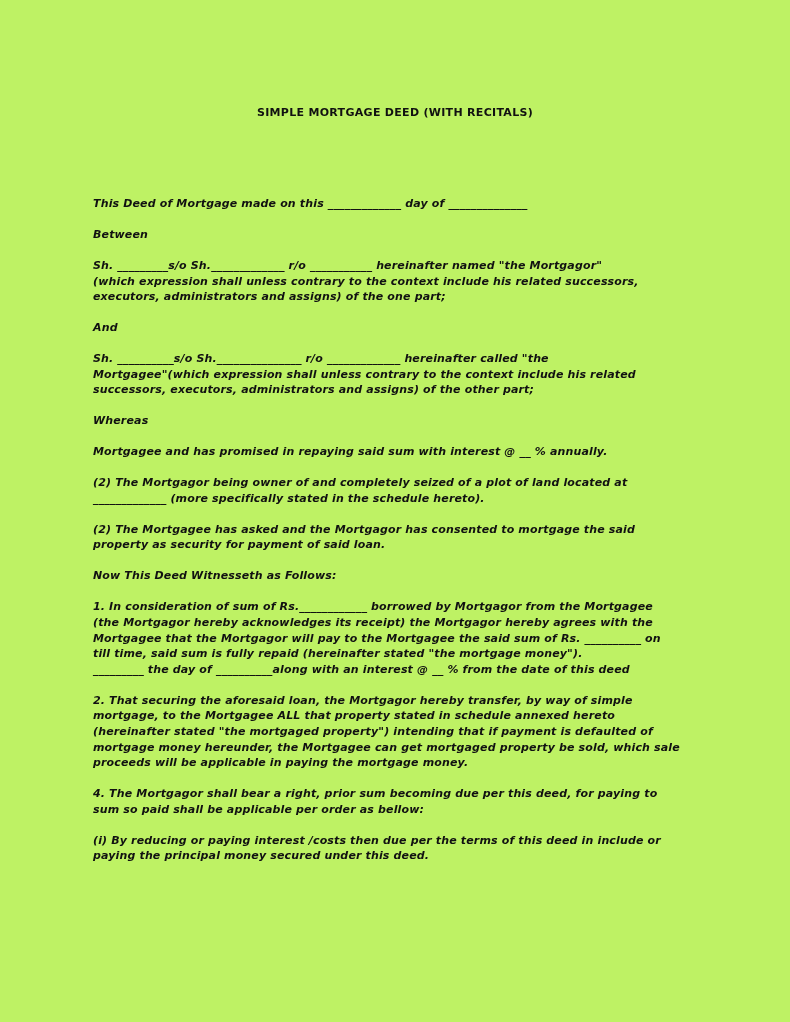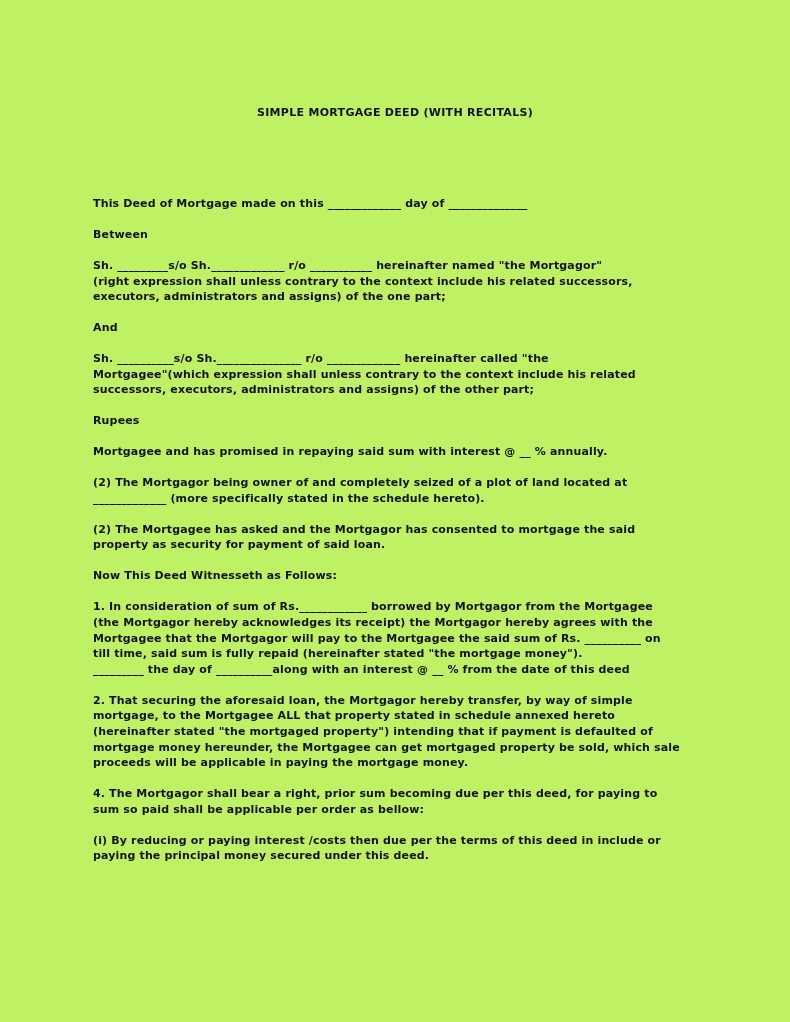--- a/index.html
+++ b/index.html
@@ -36,20 +36,21 @@
   }
   .body {
     position: absolute;
     left: 93px;
     top: 196px;
     width: 620px;
     font-size: 11px;
     font-weight: bold;
     line-height: 15.6px;
     letter-spacing: 0.15px;
+    font-style: italic;
   }
   .para {
     margin: 0 0 15.4px 0;
     white-space: normal;
   }
   .para .line {
     display: block;
     white-space: nowrap;
   }
 </style>
@@ -61,33 +62,33 @@
 
   <div class="body">
     <p class="para">
       <span class="line">This Deed of Mortgage made on this _____________ day of ______________</span>
     </p>
     <p class="para">
       <span class="line">Between</span>
     </p>
     <p class="para">
       <span class="line">Sh. _________s/o Sh._____________ r/o ___________ hereinafter named "the Mortgagor"</span>
-      <span class="line">(right expression shall unless contrary to the context include his related successors,</span>
+      <span class="line">(which expression shall unless contrary to the context include his related successors,</span>
       <span class="line">executors, administrators and assigns) of the one part;</span>
     </p>
     <p class="para">
       <span class="line">And</span>
     </p>
     <p class="para">
       <span class="line">Sh. __________s/o Sh._______________ r/o _____________ hereinafter called "the</span>
       <span class="line">Mortgagee"(which expression shall unless contrary to the context include his related</span>
       <span class="line">successors, executors, administrators and assigns) of the other part;</span>
     </p>
     <p class="para">
-      <span class="line">Rupees</span>
+      <span class="line">Whereas</span>
     </p>
     <p class="para">
       <span class="line">Mortgagee and has promised in repaying said sum with interest @ __ % annually.</span>
     </p>
     <p class="para">
       <span class="line">(2) The Mortgagor being owner of and completely seized of a plot of land located at</span>
       <span class="line">_____________ (more specifically stated in the schedule hereto).</span>
     </p>
     <p class="para">
       <span class="line">(2) The Mortgagee has asked and the Mortgagor has consented to mortgage the said</span>

